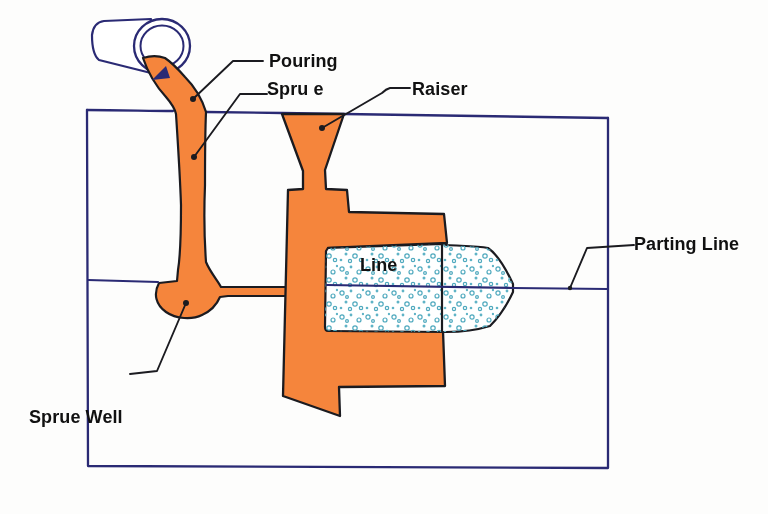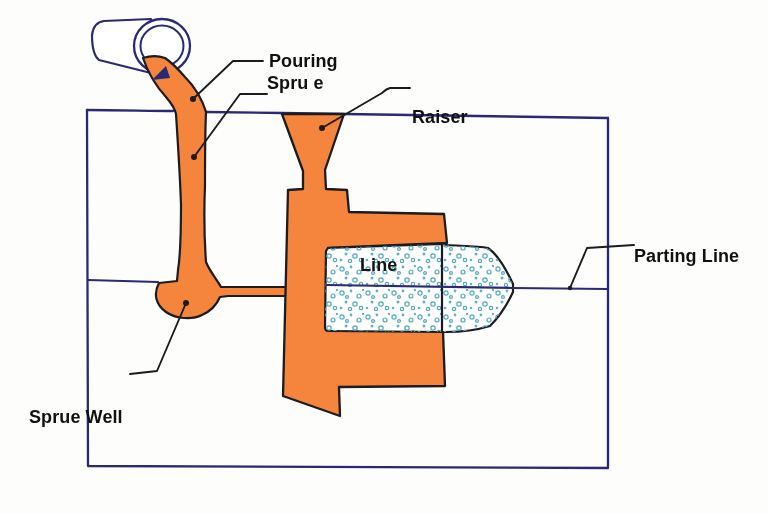--- a/index.html
+++ b/index.html
@@ -14,23 +14,23 @@
   .lbl{
     position:absolute;
     font-weight:700;
     font-size:18px;
     line-height:20px;
     color:#111111;
     white-space:nowrap;
     letter-spacing:0.1px;
   }
   #lbl-pouring      {left:269px; top:51px;}
-  #lbl-sprue        {left:267px; top:73px;}
-  #lbl-raiser       {left:412px; top:79px;margin-top:28px;}
-  #lbl-parting-line {left:634px; top:234px;margin-top:12px;}
+  #lbl-sprue        {left:267px; top:79px;}
+  #lbl-raiser       {left:412px; top:79px;}
+  #lbl-parting-line {left:634px; top:234px;}
   #lbl-core         {left:360px; top:255px;}
   #lbl-sprue-well   {left:29px;  top:362px;margin-top:45px;}
 </style>
 </head>
 <body>
 
 <div id="stage">
 
   <svg id="shapes" width="768" height="514" viewBox="0 0 768 514">
 

